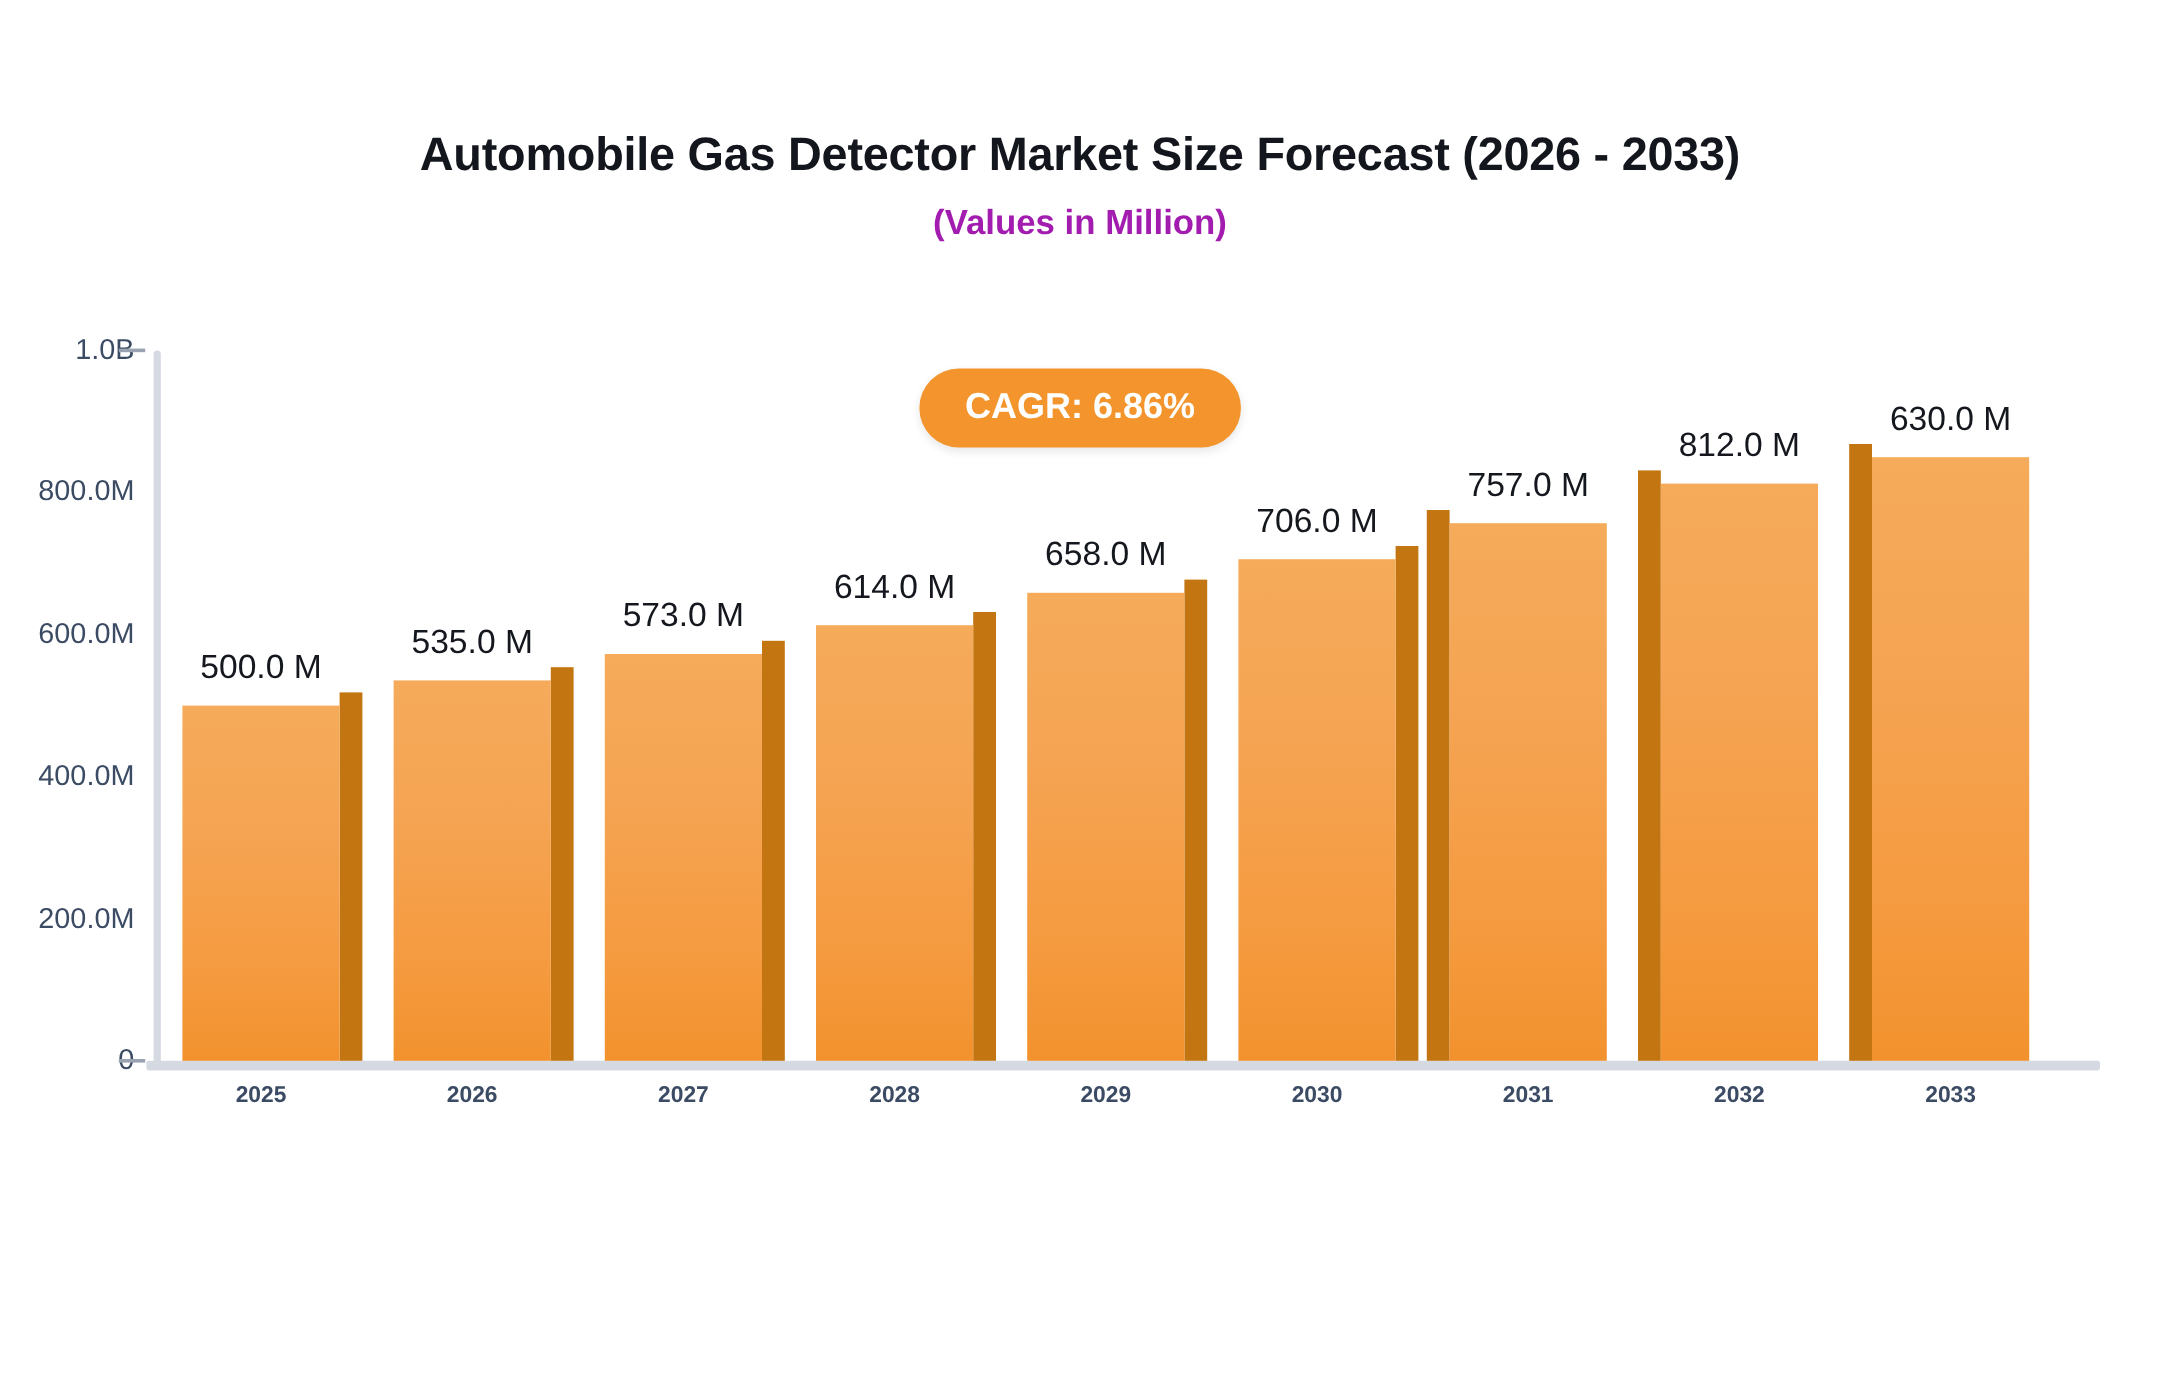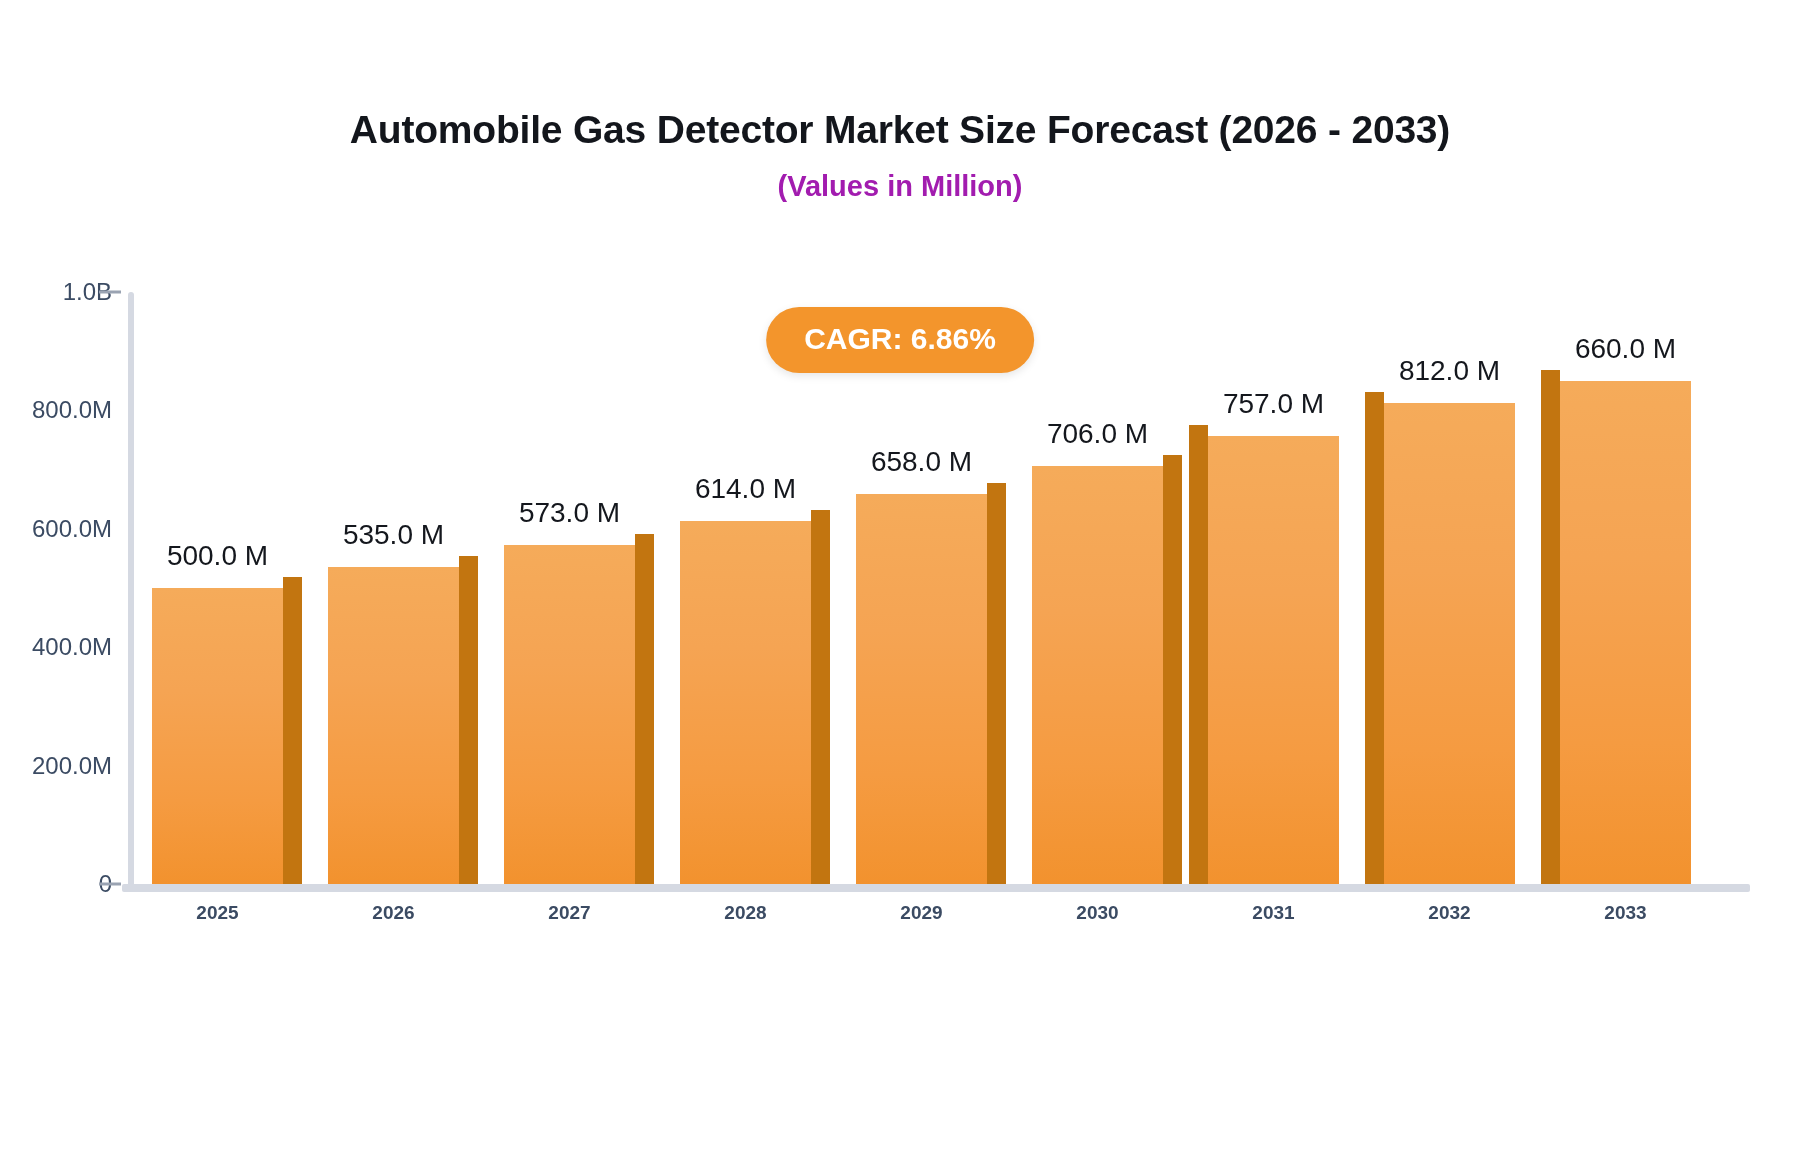--- a/index.html
+++ b/index.html
@@ -219,21 +219,21 @@
         <div class="bar-label" style="left: 1143.5px; top: 387.856px;">757.0 M</div>
         <div class="bar-group" style="left: 1384px; width: 131px; top: 403.296px; height: 480.704px; bottom: auto;">
           <div class="bar-face" style="height: 480.704px;"></div>
           <div class="bar-side left" style="height: 491.704px; bottom: 0px;"></div>
         </div>
         <div class="bar-label" style="left: 1319.5px; top: 355.296px;">812.0 M</div>
         <div class="bar-group" style="left: 1560px; width: 131px; top: 380.8px; height: 503.2px; bottom: auto;">
           <div class="bar-face" style="height: 503.2px;"></div>
           <div class="bar-side left" style="height: 514.2px; bottom: 0px;"></div>
         </div>
-        <div class="bar-label" style="left: 1495.5px; top: 332.8px;">660.0 M</div>
+        <div class="bar-label" style="left: 1495.5px; top: 332.8px;">630.0 M</div>
       </div>
     <div id="x-labels">
         <div class="x-label" style="left: 127.5px;">2025</div>
         <div class="x-label" style="left: 303.5px;">2026</div>
         <div class="x-label" style="left: 479.5px;">2027</div>
         <div class="x-label" style="left: 655.5px;">2028</div>
         <div class="x-label" style="left: 831.5px; text-align: center;">2029</div>
         <div class="x-label" style="left: 1007.5px;">2030</div>
         <div class="x-label" style="left: 1183.5px;">2031</div>
         <div class="x-label" style="left: 1359.5px;">2032</div>

